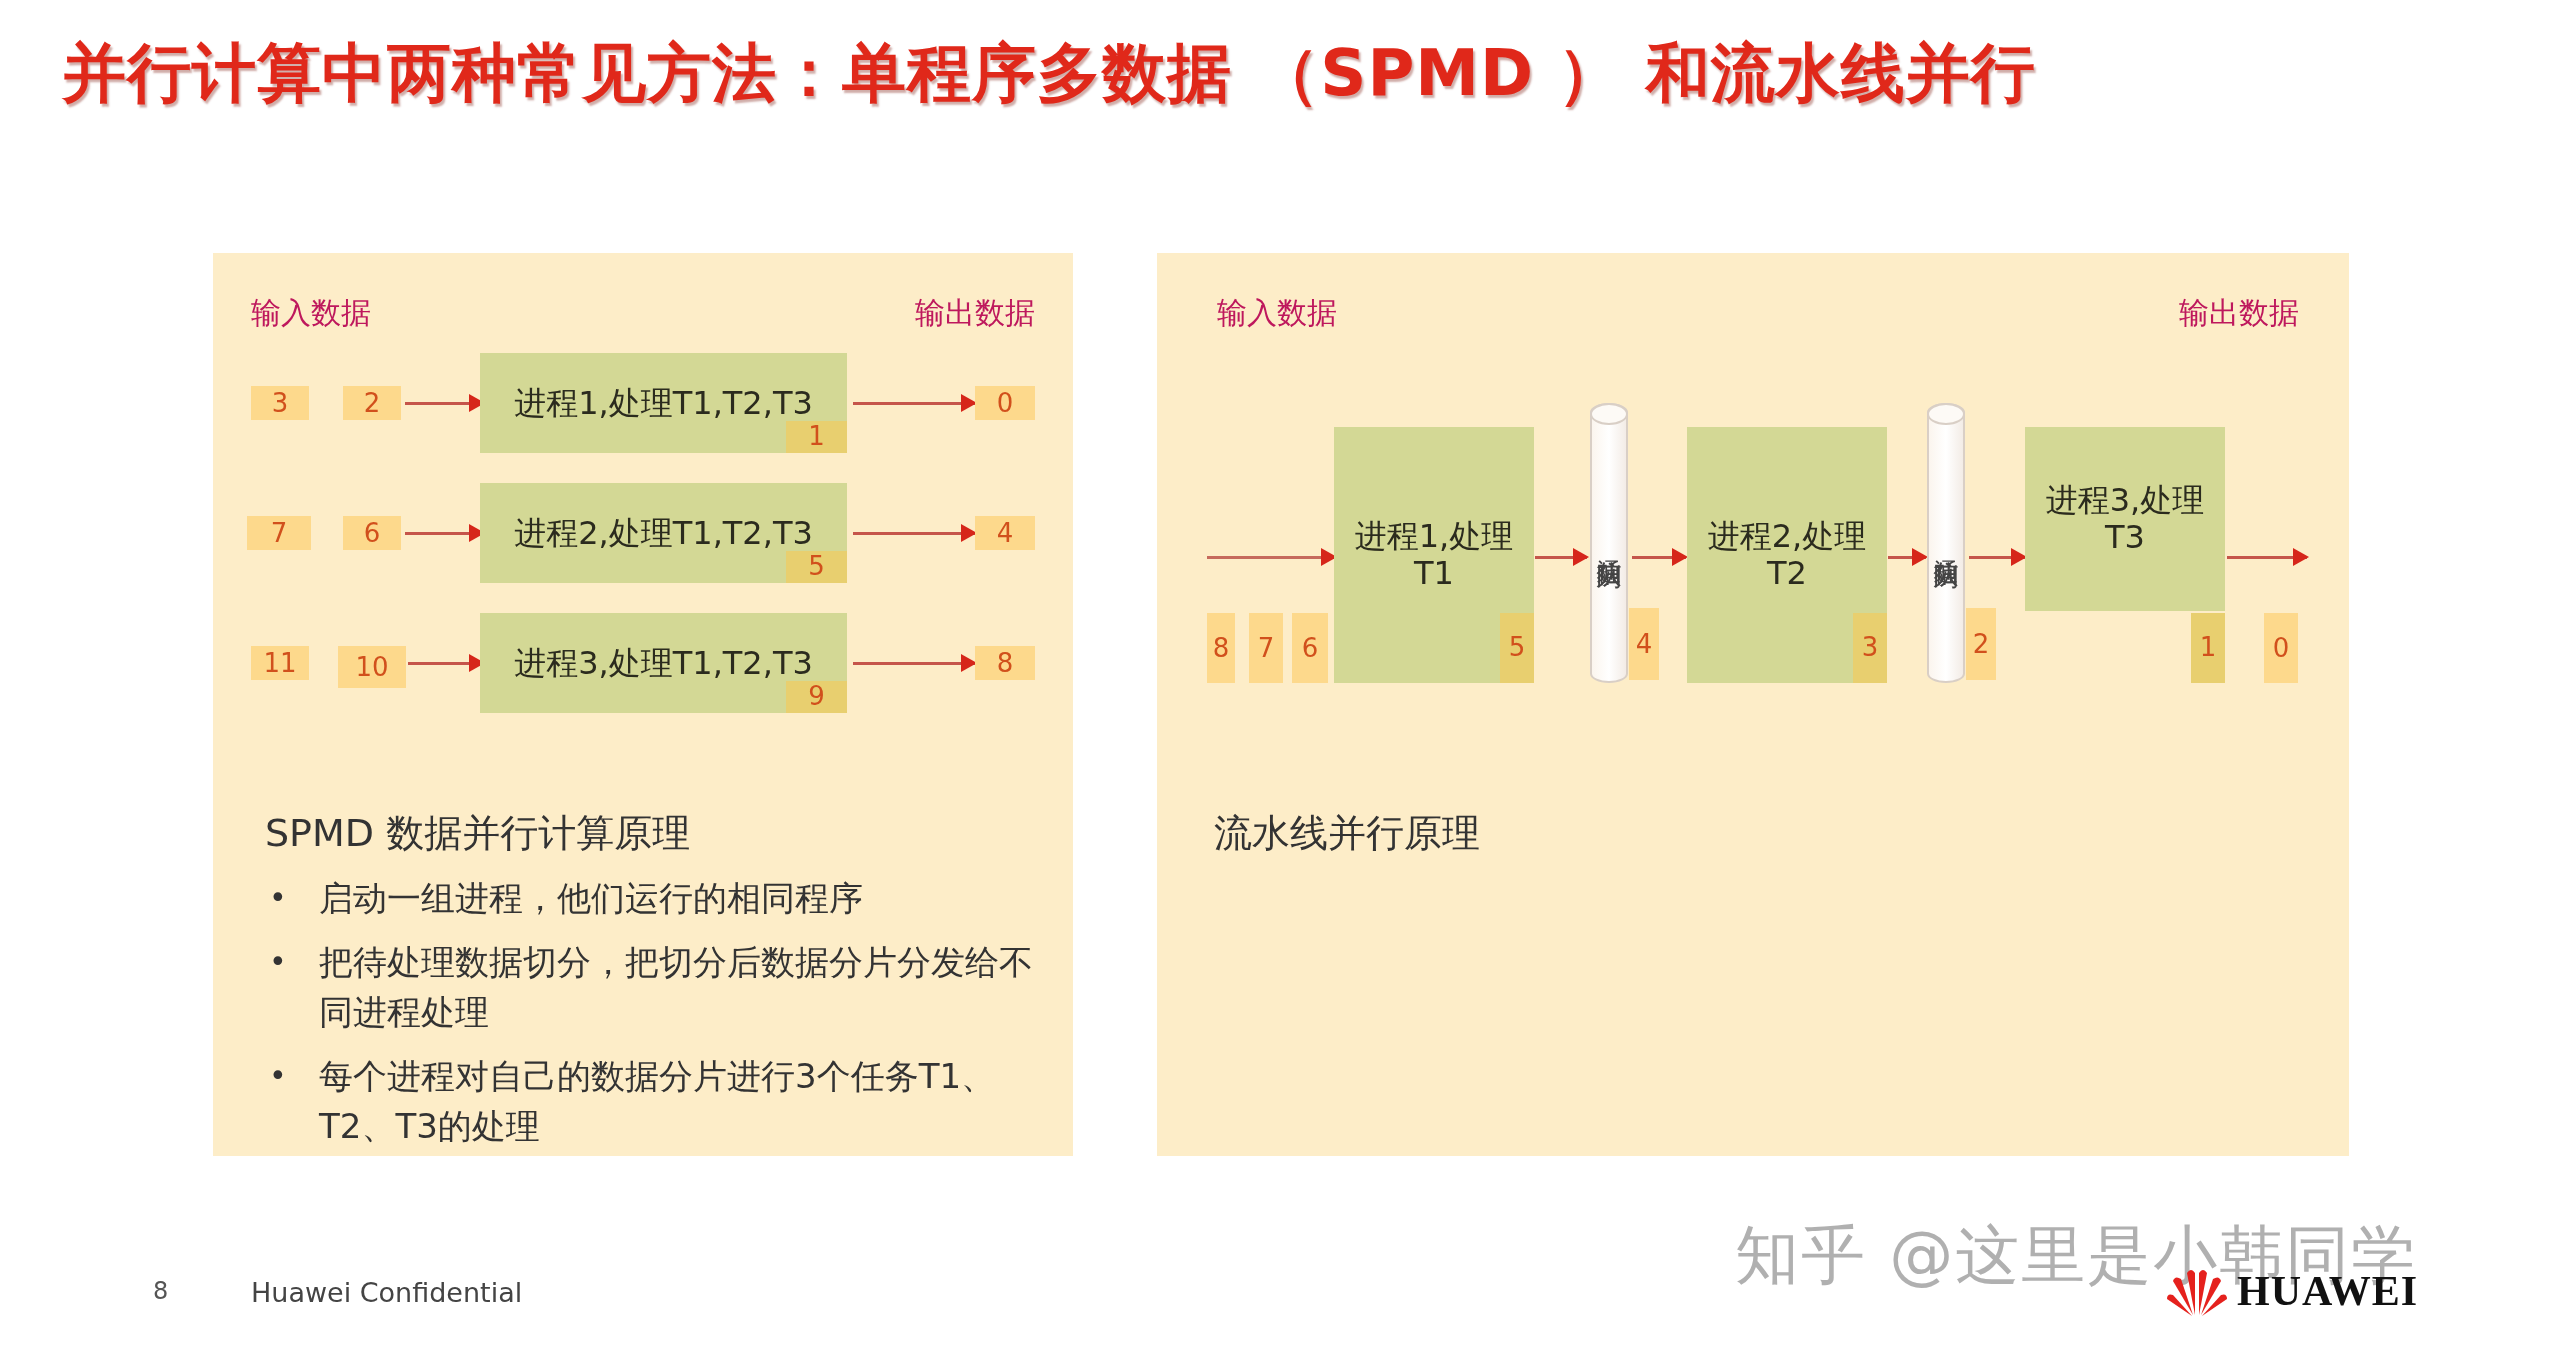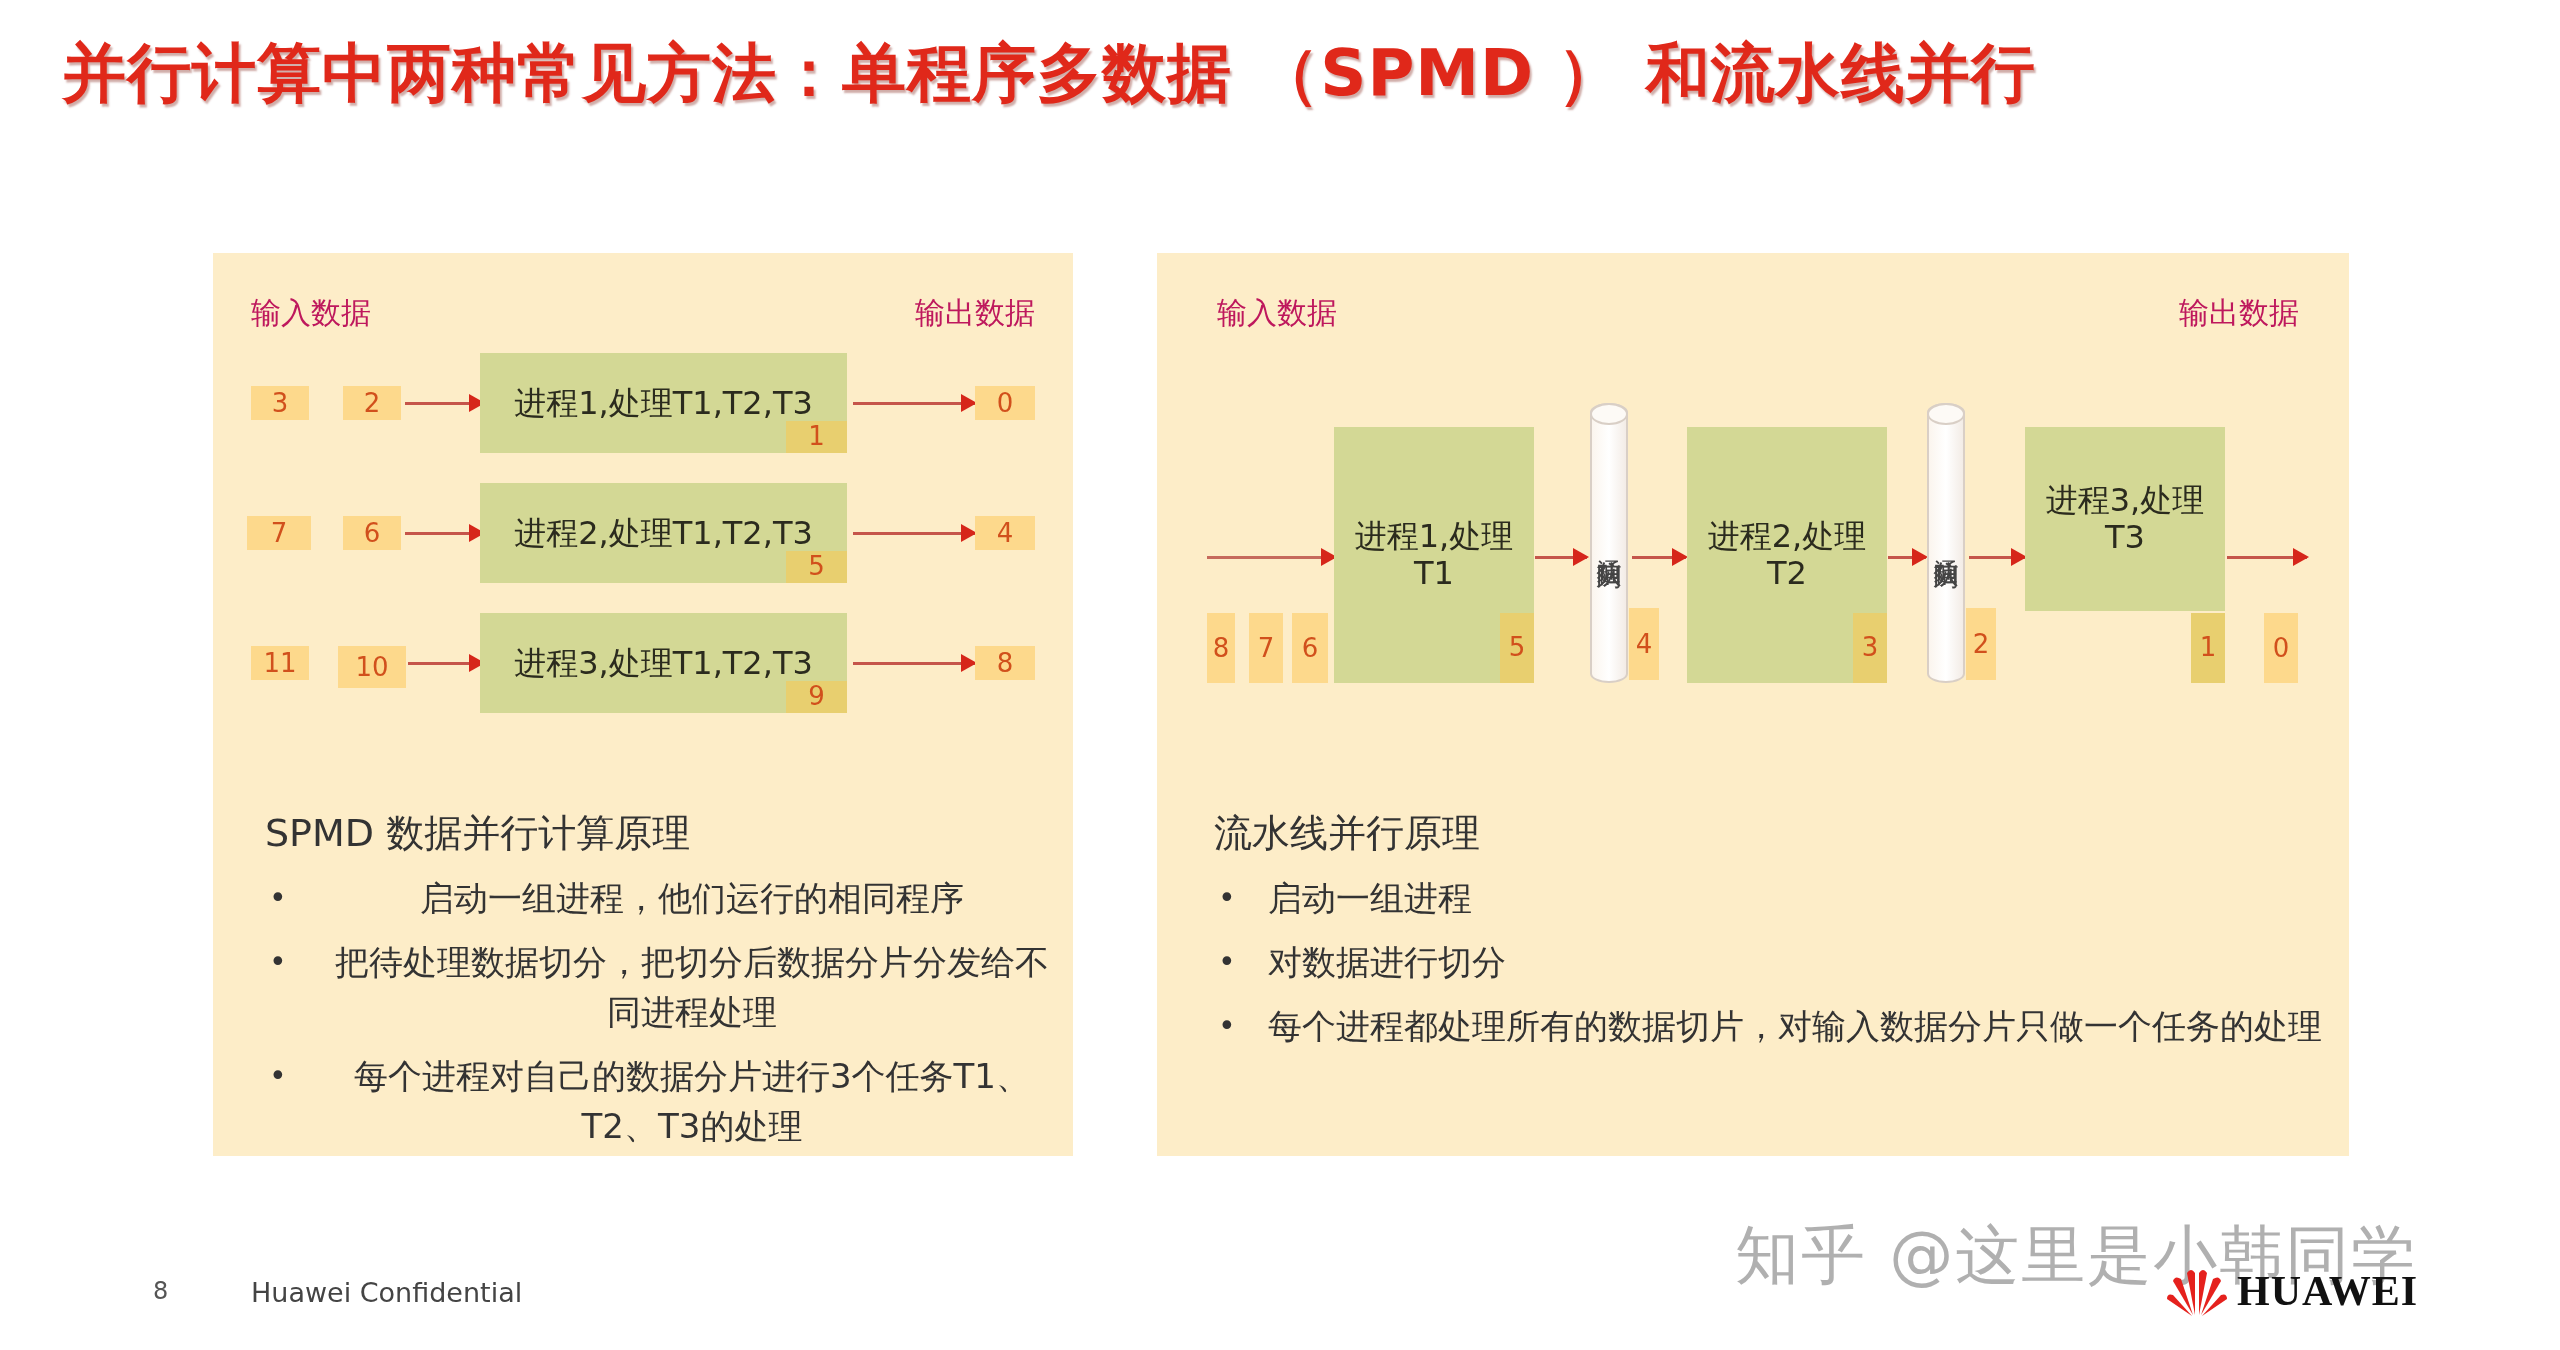--- a/index.html
+++ b/index.html
@@ -114,21 +114,21 @@
     <div class="arrow" style="left:195px; top:409px; width:75px;"></div>
     <div class="proc" style="left:267px; top:360px; width:367px; height:100px;">
       <span class="proc-text">进程3,处理T1,T2,T3</span>
       <div class="tile dark" style="left:306px; top:68px; width:61px; height:32px;">9</div>
     </div>
     <div class="arrow" style="left:640px; top:409px; width:122px;"></div>
     <div class="tile" style="left:762px; top:393px; width:60px; height:34px;">8</div>
   </div>
 
   <div class="section-title" style="left:52px; top:555px;">SPMD 数据并行计算原理</div>
-  <ul class="bullets" style="left:52px; top:620px; width:800px;text-align:center;">
+  <ul class="bullets" style="left:52px; top:620px; width:800px;">
     <li>启动一组进程，他们运行的相同程序</li>
     <li>把待处理数据切分，把切分后数据分片分发给不同进程处理</li>
     <li>每个进程对自己的数据分片进行3个任务T1、T2、T3的处理</li>
   </ul>
 </div>
 
 <div class="panel" id="panel-pipe">
   <div class="io-label" style="left:60px; top:40px;">输入数据</div>
   <div class="io-label" style="right:50px; top:40px;">输出数据</div>
 
@@ -167,25 +167,20 @@
   <div class="proc" style="left:868px; top:174px; width:200px; height:184px;">
     <span class="proc-text">进程3,处理
 T3</span>
     <div class="tile dark" style="left:166px; top:186px; width:34px; height:70px;">1</div>
   </div>
   <div class="arrow" style="left:1070px; top:303px; width:80px;"></div>
 
   <div class="tile" style="left:1107px; top:360px; width:34px; height:70px;">0</div>
 
   <div class="section-title" style="left:57px; top:555px;">流水线并行原理</div>
-  <ul class="bullets" style="left:57px; top:620px; width:1120px;">
-    <li>启动一组进程</li>
-    <li>对数据进行切分</li>
-    <li>每个进程都处理所有的数据切片，对输入数据分片只做一个任务的处理</li>
-  </ul>
 </div>
 
 <div class="footer-page">8</div>
 <div class="footer-conf">Huawei Confidential</div>
 
 <div class="watermark">知乎 @这里是小韩同学</div>
 
 <div class="brand">
   <svg width="64" height="52" viewBox="0 0 64 52">
     <g fill="#e5211d">

